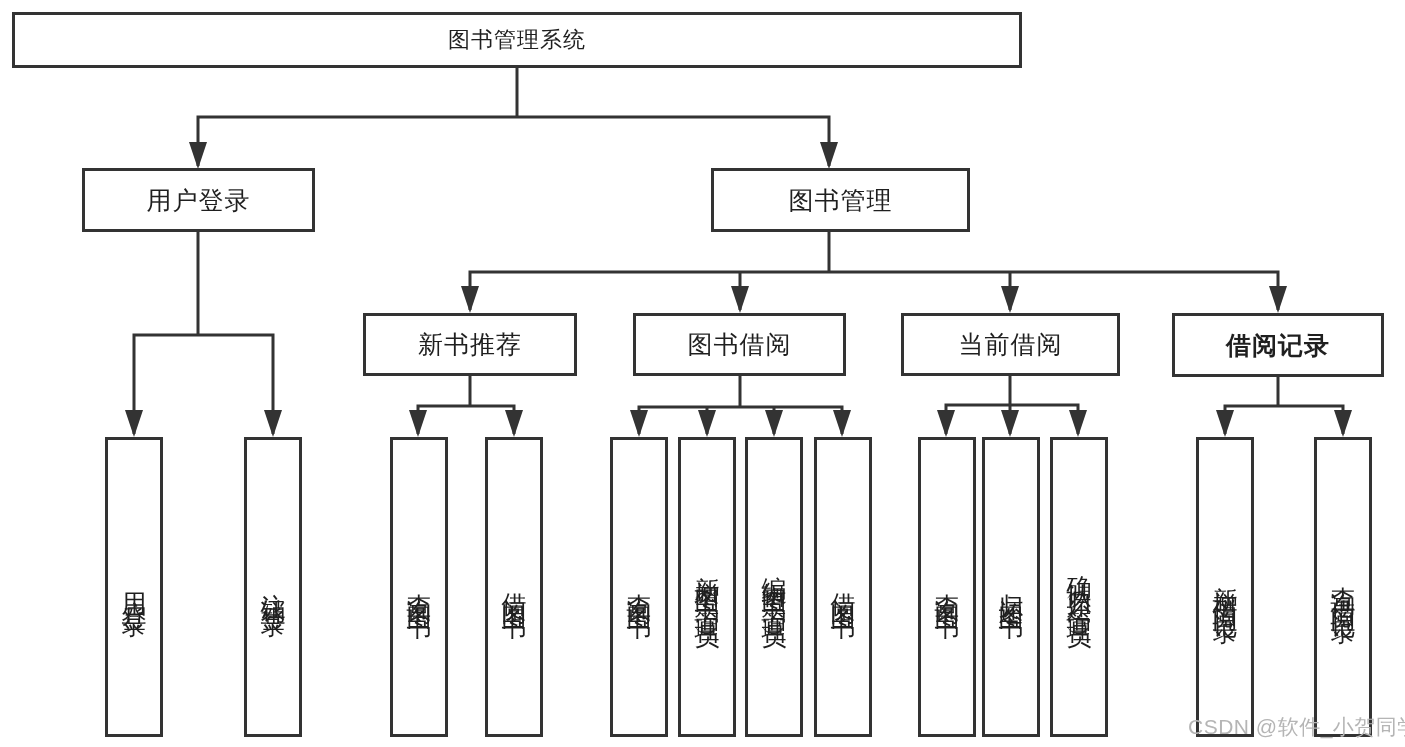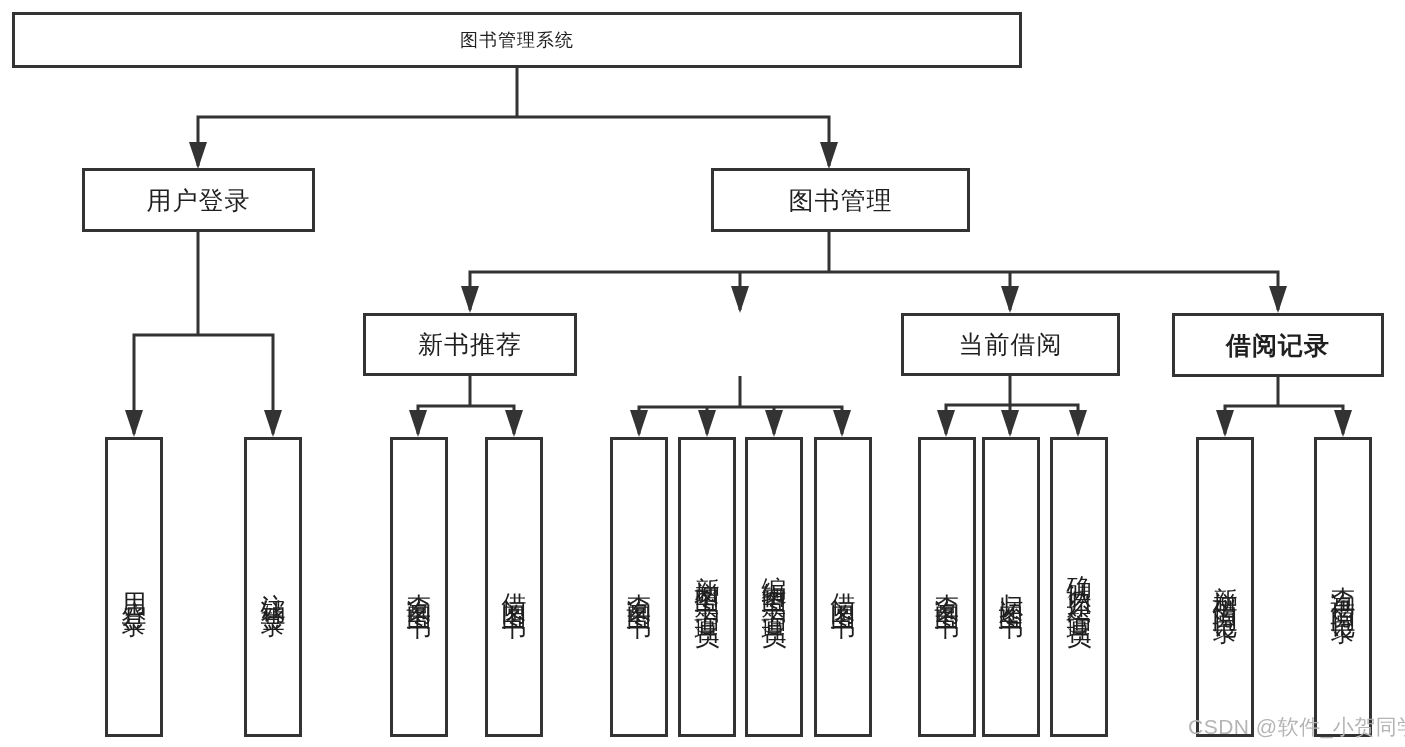--- a/index.html
+++ b/index.html
@@ -21,21 +21,21 @@
   .wires{position:absolute;left:0;top:0;width:1405px;height:747px;}
   .node{
     position:absolute;
     border:3px solid var(--line);
     background:var(--bg);
     display:flex;
     align-items:center;
     justify-content:center;
   }
   .hbox{font-size:25px;letter-spacing:1px;white-space:nowrap;}
-  .root{font-size:18px;}
+  .root{font-size:22px;}
   .leaf{
     top:437px;
     width:58px;
     height:300px;
   }
   .leaf .vtext{
     writing-mode:vertical-rl;
     text-orientation:mixed;
     font-size:25px;
     letter-spacing:7px;
@@ -99,20 +99,23 @@
   <div class="node hbox" style="left:82px;top:168px;width:233px;height:64px;">
     <span>用户登录</span>
   </div>
   <div class="node hbox" style="left:711px;top:168px;width:259px;height:64px;">
     <span>图书管理</span>
   </div>
 
   <div class="node hbox" style="left:363px;top:313px;width:214px;height:63px;font-family:Liberation Mono, monospace;">
     <span>新书推荐</span>
   </div>
+  <div class="node hbox" style="left:633px;top:313px;width:213px;height:63px;">
+    <span>图书借阅</span>
+  </div>
   <div class="node hbox" style="left:901px;top:313px;width:219px;height:63px;">
     <span>当前借阅</span>
   </div>
   <div class="node hbox" style="left:1172px;top:313px;width:212px;height:64px;font-weight:bold;">
     <span>借阅记录</span>
   </div>
 
   <div class="node leaf" style="left:105px;">
     <span class="vtext">用户登录</span>
   </div>

